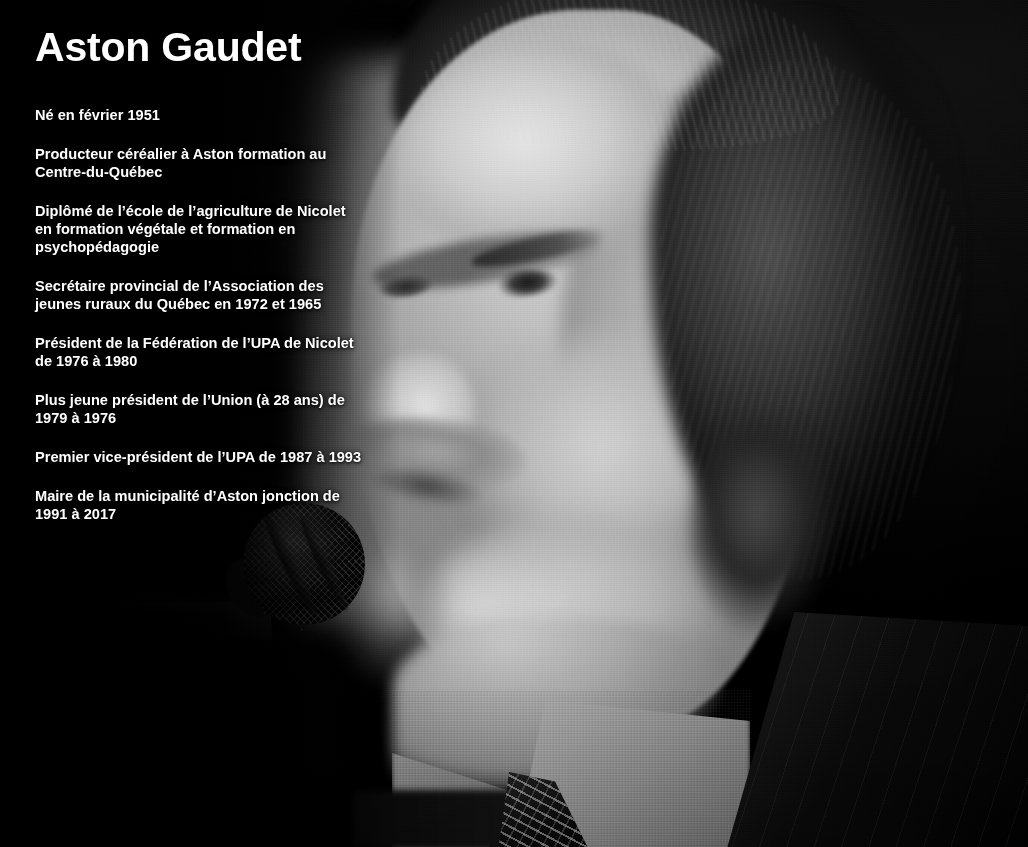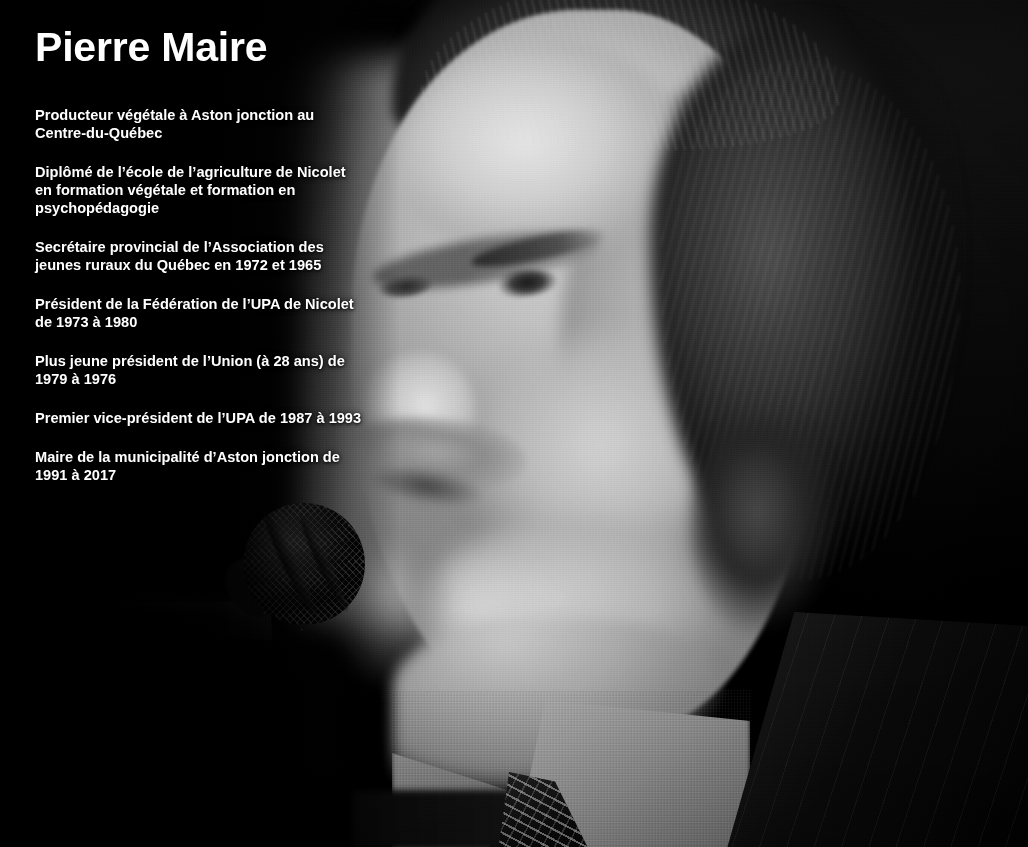--- a/index.html
+++ b/index.html
@@ -467,25 +467,26 @@
     <div class="ly mic-ring1"></div>
     <div class="ly mic-ring2"></div>
     <div class="ly mic-speckle"></div>
 
     <div class="ly left-dark"></div>
     <div class="ly vignette"></div>
     <div class="ly grain"></div>
   </div>
 
   <div class="text-layer">
-    <h1 class="title">Pierre Maire</h1>
+    <h1 class="title">Aston Gaudet</h1>
     <ul class="bio-list">
-      <li class="bio-item">Producteur végétale à Aston jonction au Centre-du-Québec</li>
+      <li class="bio-item">Né en février 1951</li>
+      <li class="bio-item">Producteur céréalier à Aston formation au Centre-du-Québec</li>
       <li class="bio-item">Diplômé de l’école de l’agriculture de Nicolet en formation végétale et formation en psychopédagogie</li>
       <li class="bio-item">Secrétaire provincial de l’Association des jeunes ruraux du Québec en 1972 et 1965</li>
-      <li class="bio-item">Président de la Fédération de l’UPA de Nicolet de 1973 à 1980</li>
+      <li class="bio-item">Président de la Fédération de l’UPA de Nicolet de 1976 à 1980</li>
       <li class="bio-item">Plus jeune président de l’Union (à 28 ans) de 1979 à 1976</li>
       <li class="bio-item">Premier vice-président de l’UPA de 1987 à 1993</li>
       <li class="bio-item">Maire de la municipalité d’Aston jonction de 1991 à 2017</li>
     </ul>
   </div>
 
 </div>
 
 </body></html>

